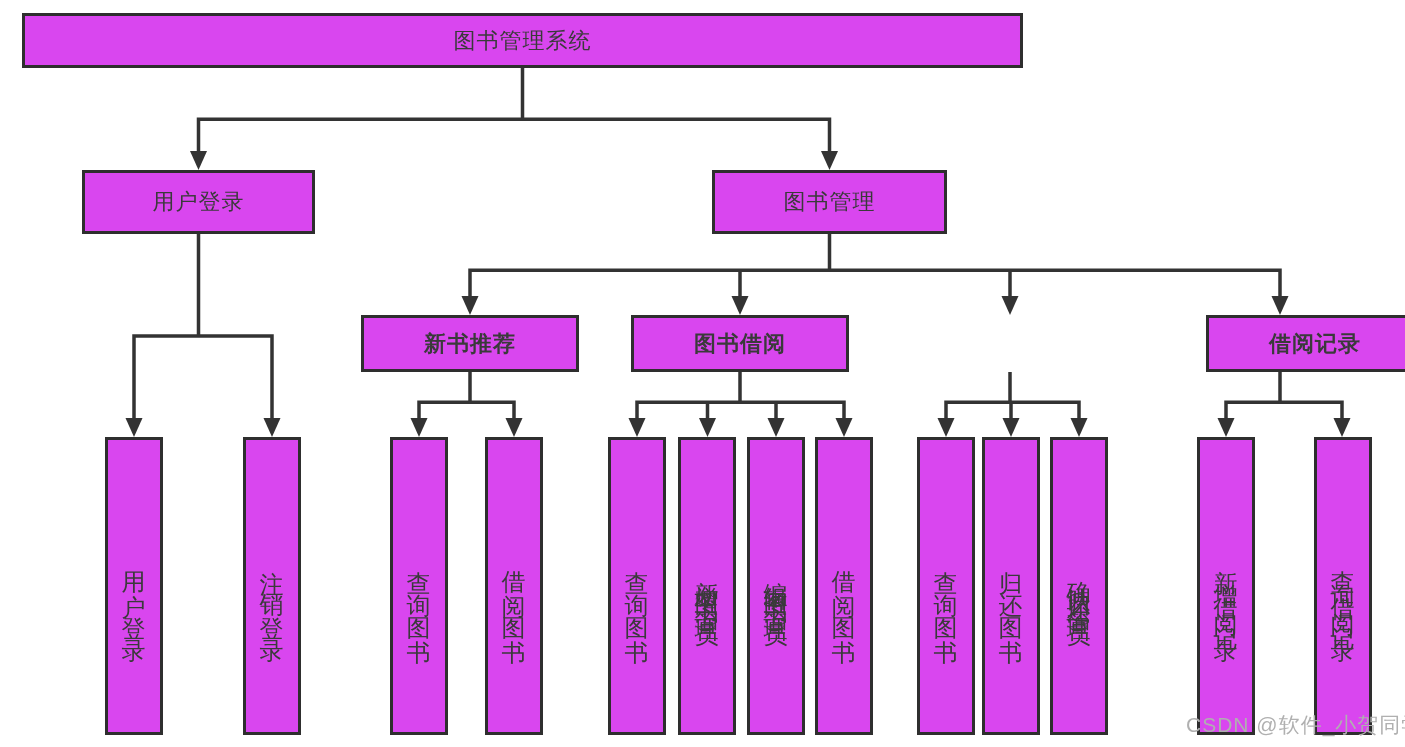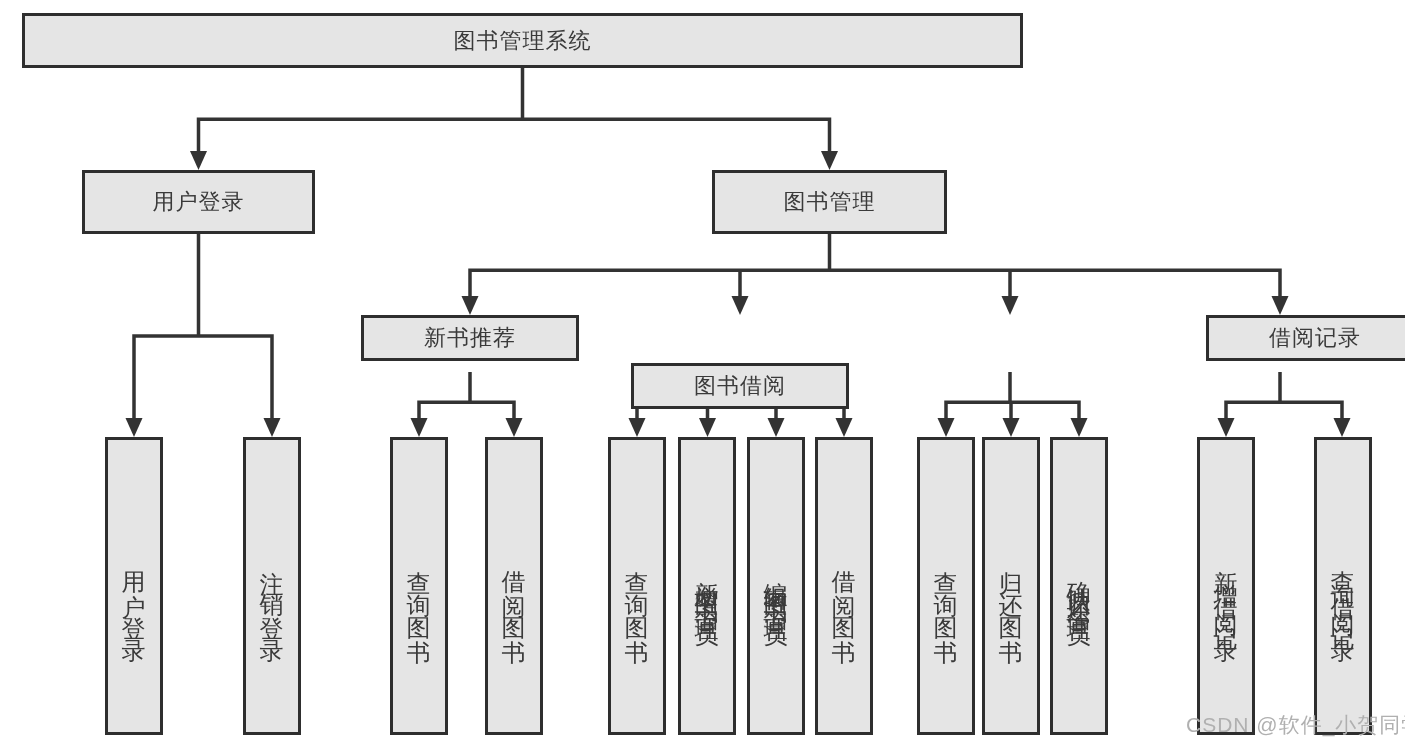--- a/index.html
+++ b/index.html
@@ -10,32 +10,32 @@
     background: #ffffff;
     overflow: hidden;
     font-family: "Liberation Sans", sans-serif;
     color: #3a3a3a;
   }
   svg.wires { position: absolute; left: 0; top: 0; width: 1405px; height: 747px; }
   .box {
     position: absolute;
     box-sizing: border-box;
     border: 3px solid #2e2e2e;
-    background: #e5e5e5;
+    background: #d946ef;
     display: flex;
     align-items: center;
     justify-content: center;
     text-align: center;
   }
   .hlabel { font-size: 22px; letter-spacing: 1px; white-space: nowrap; }
   .root  { left: 22px;  top: 13px;  width: 1001px; height: 55px; }
   .lvl2a { left: 82px;  top: 170px; width: 233px;  height: 64px; }
   .lvl2b { left: 712px; top: 170px; width: 235px;  height: 64px; font-family: Liberation Mono, monospace; }
-  .lvl3  { top: 315px; width: 218px; height: 46px; }
-  .l3-0 { left: 361px; }  .l3-1 { left: 631px; margin-top: 48px; }
+  .lvl3  { top: 315px; width: 218px; height: 57px; font-weight: bold; }
+  .l3-0 { left: 361px; }  .l3-1 { left: 631px; }
   .l3-2 { left: 901px; }  .l3-3 { left: 1206px; }
   .leaf { top: 437px; width: 58px; height: 298px; }
   .lf-0  { left: 105px; }  .lf-1  { left: 243px; }
   .lf-2  { left: 390px; }  .lf-3  { left: 485px; }
   .lf-4  { left: 608px; }  .lf-5  { left: 678px; }
   .lf-6  { left: 747px; }  .lf-7  { left: 815px; }
   .lf-8  { left: 917px; }  .lf-9  { left: 982px; }
   .lf-10 { left: 1050px; } .lf-11 { left: 1197px; }
   .lf-12 { left: 1314px; }
   .vtext {

